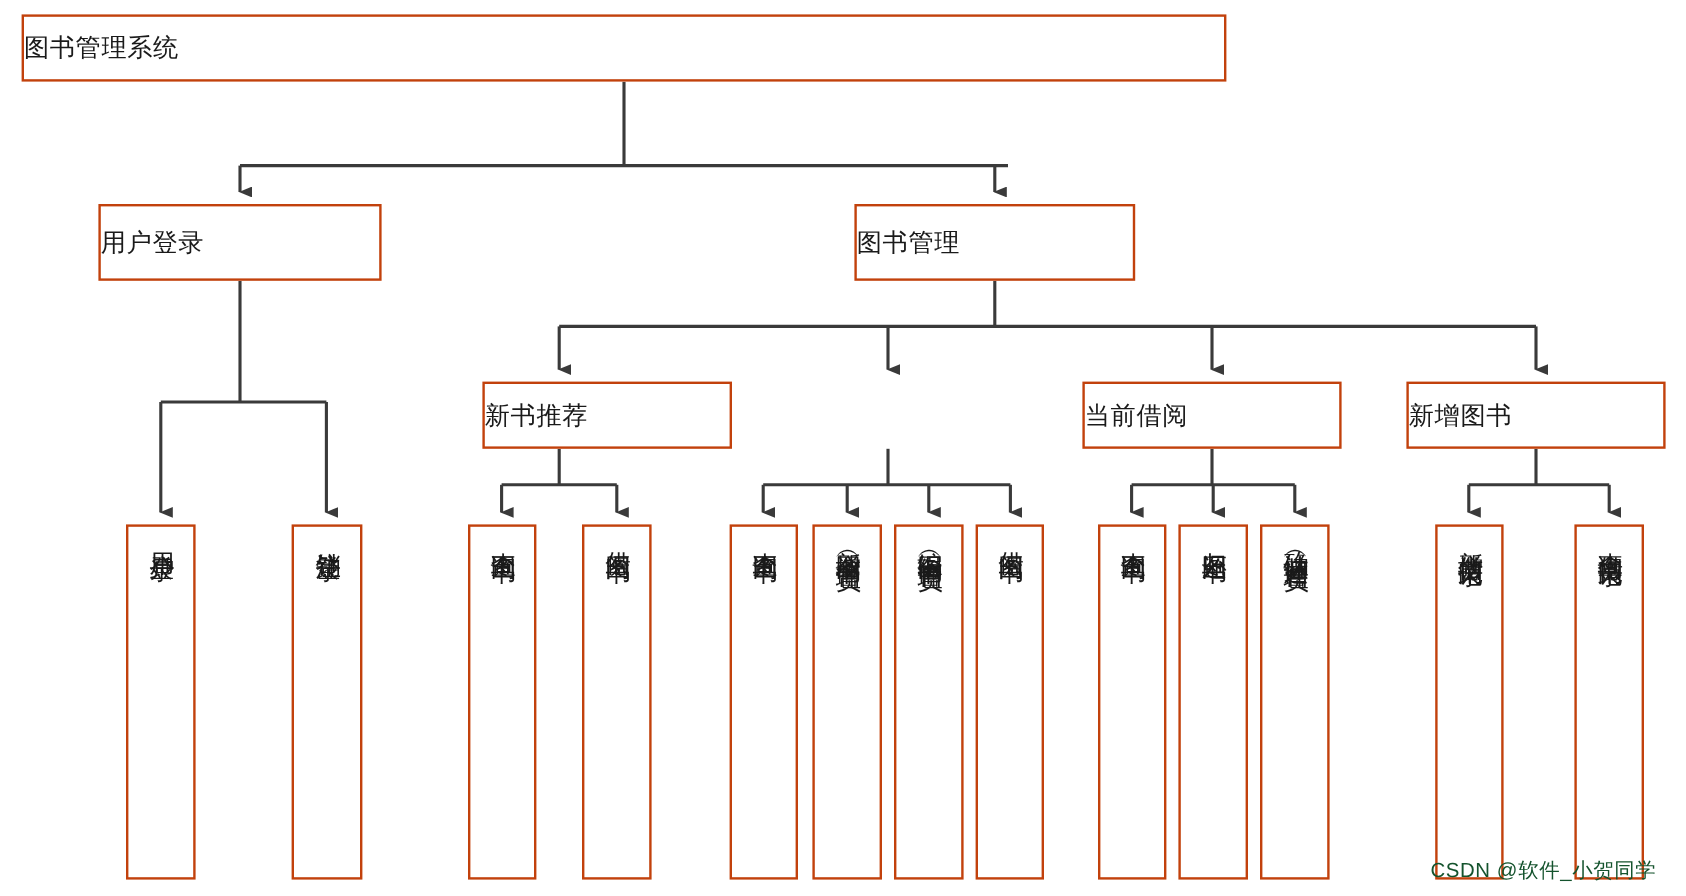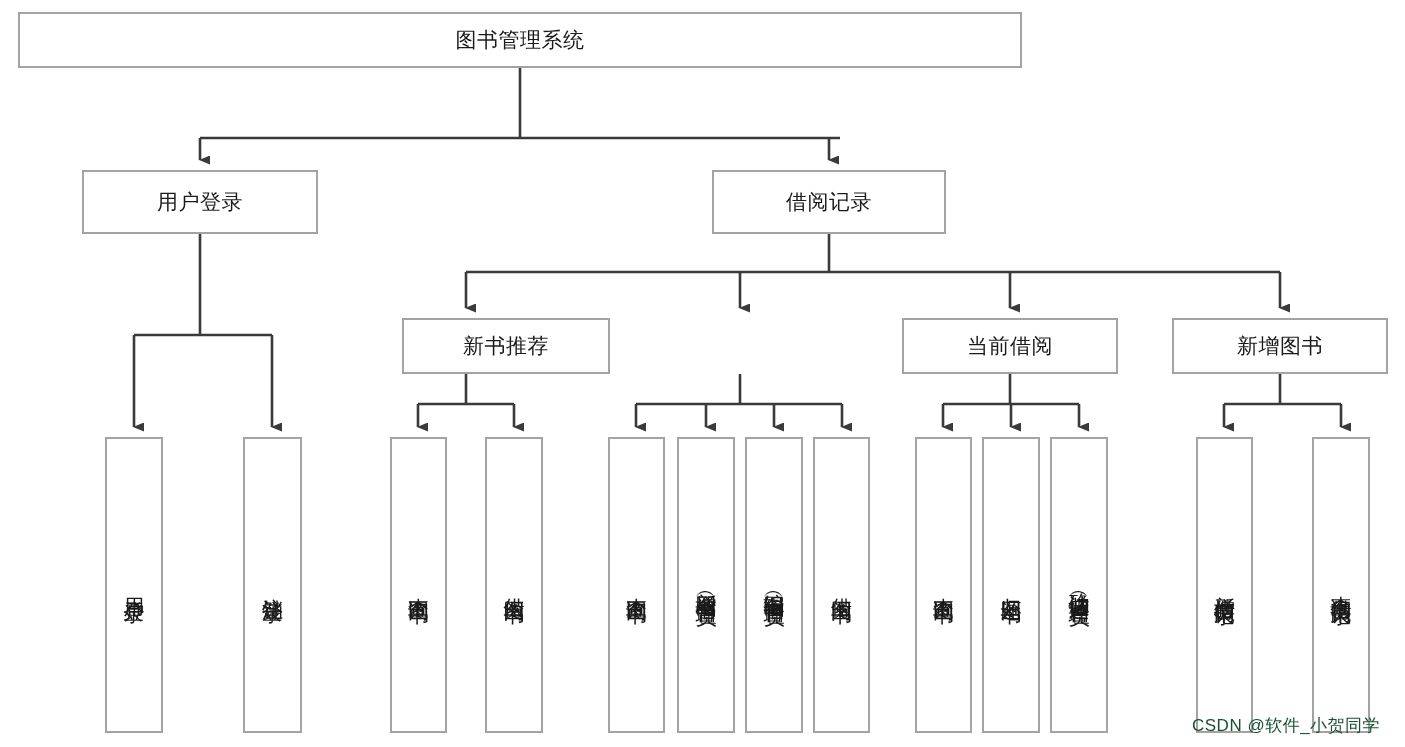--- a/index.html
+++ b/index.html
@@ -21,25 +21,25 @@
     position: absolute;
     left: 0;
     top: 0;
     width: 1405px;
     height: 747px;
     pointer-events: none;
   }
   .node {
     position: absolute;
     box-sizing: border-box;
-    border: 2px solid #a3a3a3;
+    border: 2px solid #c2410c;
     background: #ffffff;
     display: flex;
     align-items: center;
-    justify-content: center;
+    justify-content: flex-start;
     color: #1a1a1a;
   }
   .node.horiz {
     font-size: 21px;
     letter-spacing: 0.5px;
   }
   .node.vert {
     writing-mode: vertical-rl;
     text-orientation: upright;
     font-size: 21px;
@@ -117,21 +117,21 @@
   </svg>
 
   <div class="node horiz" style="left:18px; top:12px; width:1004px; height:56px;">
     <span class="label">图书管理系统</span>
   </div>
 
   <div class="node horiz" style="left:82px; top:170px; width:236px; height:64px;">
     <span class="label">用户登录</span>
   </div>
   <div class="node horiz" style="left:712px; top:170px; width:234px; height:64px;">
-    <span class="label">借阅记录</span>
+    <span class="label">图书管理</span>
   </div>
 
   <div class="node horiz" style="left:362px; top:318px; width:208px; height:56px;margin-left:40px;">
     <span class="label">新书推荐</span>
   </div>
   <div class="node horiz" style="left:902px; top:318px; width:216px; height:56px;">
     <span class="label">当前借阅</span>
   </div>
   <div class="node horiz" style="left:1172px; top:318px; width:216px; height:56px;">
     <span class="label">新增图书</span>

